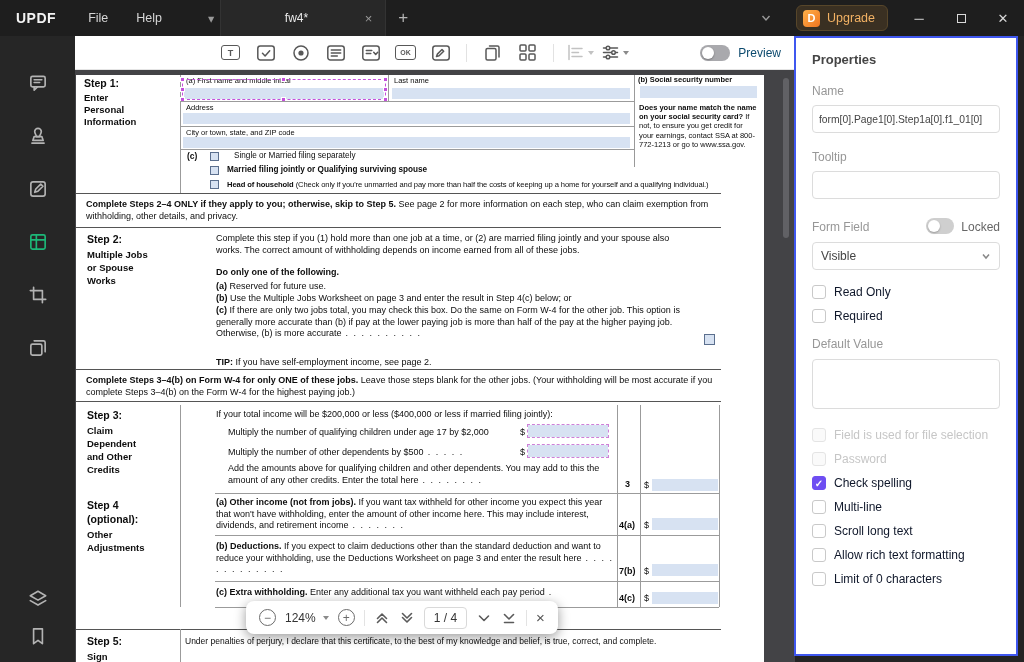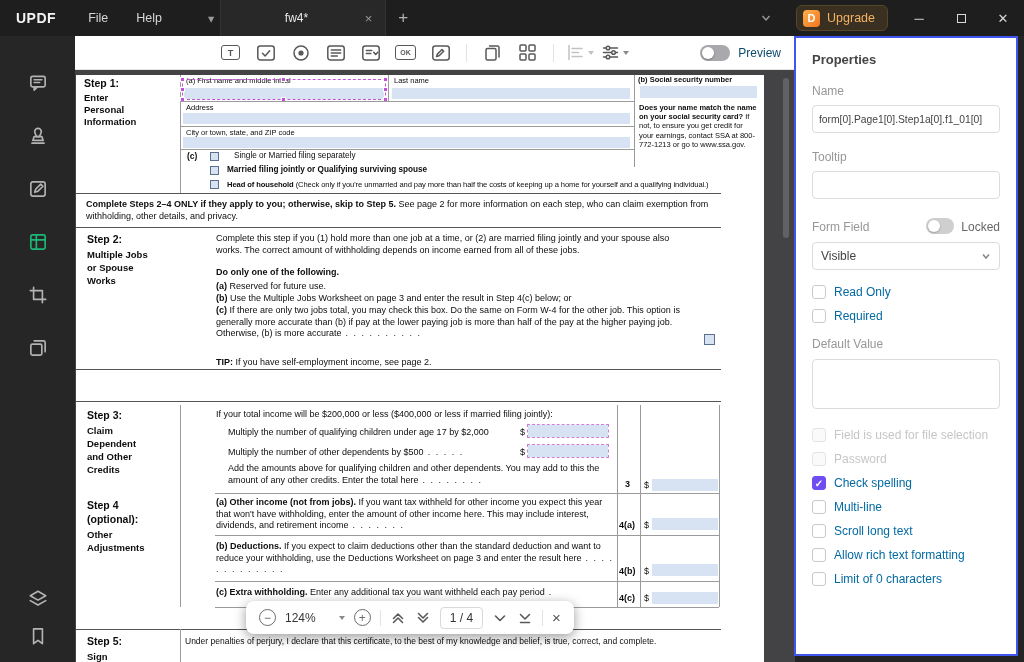--- a/index.html
+++ b/index.html
@@ -82,21 +82,21 @@
   .matchbox{position:absolute;left:558px;top:26px;width:126px;height:66px;border-left:1px solid #999;
             padding:2px 2px 0 4px;font-size:7.5px;line-height:9.2px}
 
   
   .zoombar{position:absolute;left:246px;top:601px;height:33px;background:#fff;border-radius:8px;
            box-shadow:0 3px 12px rgba(0,0,0,.4);display:flex;align-items:center;gap:9px;
            padding:0 13px;z-index:20}
   .zbtn{display:flex;align-items:center;justify-content:center;cursor:pointer;color:#555}
   .zcirc{width:17px;height:17px;border:1.5px solid #6b6b6b;border-radius:50%;font-size:12px;
          display:flex;align-items:center;justify-content:center;color:#6b6b6b;line-height:1}
-  .zoomlvl{font-size:12px;color:#333;display:flex;align-items:center;gap:20px;cursor:pointer}
+  .zoomlvl{font-size:12px;color:#333;display:flex;align-items:center;gap:4px;cursor:pointer}
   .zsep{width:1px;height:16px;background:#e3e3e3}
   .pagebox{border:1px solid #d9d9d9;border-radius:4px;padding:3px 9px;font-size:12px;color:#333}
   .zoombar svg{stroke:#5a5a5a;fill:none;stroke-width:1.6;stroke-linecap:round;stroke-linejoin:round}
   .zclose{font-size:15px;color:#555;cursor:pointer}
 
   
   .props{position:absolute;left:794px;top:36px;width:224px;height:620px;background:#fff;
          border:2px solid #3f57ef;padding:14px 16px;overflow:hidden}
   .props-title{font-size:13px;font-weight:700;color:#454545}
   .segwrap{margin-top:15px;background:#f1f1f3;border-radius:5px;padding:2px;display:flex;height:28px}
@@ -113,21 +113,21 @@
   .locklbl{font-size:12px;color:#666;margin-left:7px}
   .pselect{margin-top:8px;height:28px;border:1px solid #dcdcdc;border-radius:4px;display:flex;
            align-items:center;padding:0 8px;font-size:12px;color:#444;cursor:pointer}
   .pselect svg{margin-left:auto;stroke:#888;fill:none;stroke-width:1.5}
   .pcheck{display:flex;align-items:center;margin-top:10px;gap:8px;cursor:pointer}
   .pcheck .box{width:14px;height:14px;border:1.5px solid #c9c9c9;border-radius:3px;flex:none;
                display:flex;align-items:center;justify-content:center}
   .pcheck[data-state="checked"] .box{background:#6e4ef2;border-color:#6e4ef2}
   .pcheck[data-state="checked"] .box::after{content:"✓";color:#fff;font-size:10px;font-weight:700}
   .pcheck[data-state="disabled"] .box{border-color:#e4e4e4;background:#fafafa}
-  .plabel{font-size:12px;color:#0369a1}
+  .plabel{font-size:12px;color:#0f172a}
   .pcheck[data-state="disabled"] .plabel{color:#c6c6c6}
   .ptext{margin-top:8px;height:50px;width:100%;border:1px solid #dcdcdc;border-radius:4px;resize:none;outline:none}
   .gap14{margin-top:14px}
 </style>
 </head>
 <body>
 
 <div class="titlebar">
   <div class="logo">UPDF</div>
   <div class="menu">File</div>
@@ -363,20 +363,23 @@
     <div class="t" style="left:140px;top:230px;width:498px">
       <span class="b">(c)</span><span> If there are only two jobs total, you may check this box. Do the same on Form W-4 for the other job. This option is generally more accurate than (b) if pay at the lower paying job is more than half of the pay at the higher paying job. Otherwise, (b) is more accurate</span><span class="dots"> .  .  .  .  .  .  .  .  .  .</span>
     </div>
     <span class="cbx" style="left:628px;top:259px;width:11px;height:11px"></span>
     <div class="t" style="left:140px;top:282px">
       <span class="b">TIP:</span><span> If you have self-employment income, see page 2.</span>
     </div>
 
     <div class="hline dark" style="left:0;top:294px;width:645px"></div>
 
+    <div class="t" style="left:10px;top:300px;width:634px">
+      <span class="b">Complete Steps 3–4(b) on Form W-4 for only ONE of these jobs.</span><span> Leave those steps blank for the other jobs. (Your withholding will be most accurate if you complete Steps 3–4(b) on the Form W-4 for the highest paying job.)</span>
+    </div>
     <div class="hline dark" style="left:0;top:326px;width:645px"></div>
 
     <div class="vline" style="left:104px;top:330px;height:202px"></div>
     <div class="vline" style="left:541px;top:330px;height:202px"></div>
     <div class="vline" style="left:564px;top:330px;height:202px"></div>
     <div class="vline" style="left:643px;top:330px;height:202px"></div>
 
     <div class="t s105 b" style="left:11px;top:334px">Step 3:</div>
     <div class="t s95 b" style="left:11px;top:350px">Claim</div>
     <div class="t s95 b" style="left:11px;top:363px">Dependent</div>
@@ -411,21 +414,21 @@
       <span class="b">(a) Other income (not from jobs).</span><span> If you want tax withheld for other income you expect this year that won't have withholding, enter the amount of other income here. This may include interest, dividends, and retirement income</span><span class="dots"> .  .  .  .  .  .  .</span>
     </div>
     <div class="t b" style="left:543px;top:445px">4(a)</div>
     <div class="t" style="left:568px;top:445px">$</div>
     <div class="fld" style="left:576px;top:443px;width:66px;height:12px"></div>
     <div class="hline" style="left:139px;top:460px;width:504px"></div>
 
     <div class="t" style="left:140px;top:466px;width:398px">
       <span class="b">(b) Deductions.</span><span> If you expect to claim deductions other than the standard deduction and want to reduce your withholding, use the Deductions Worksheet on page 3 and enter the result here</span><span class="dots"> .  .  .  .  .  .  .  .  .  .  .  .  .</span>
     </div>
-    <div class="t b" style="left:543px;top:491px">4(b)</div>
+    <div class="t b" style="left:543px;top:491px">7(b)</div>
     <div class="t" style="left:568px;top:491px">$</div>
     <div class="fld" style="left:576px;top:489px;width:66px;height:12px"></div>
     <div class="hline" style="left:139px;top:506px;width:504px"></div>
 
     <div class="t nw" style="left:140px;top:512px">
       <span class="b">(c) Extra withholding.</span><span> Enter any additional tax you want withheld each pay period</span><span class="dots"> .</span>
     </div>
     <div class="t b" style="left:543px;top:518px">4(c)</div>
     <div class="t" style="left:568px;top:518px">$</div>
     <div class="fld" style="left:576px;top:517px;width:66px;height:12px"></div>

